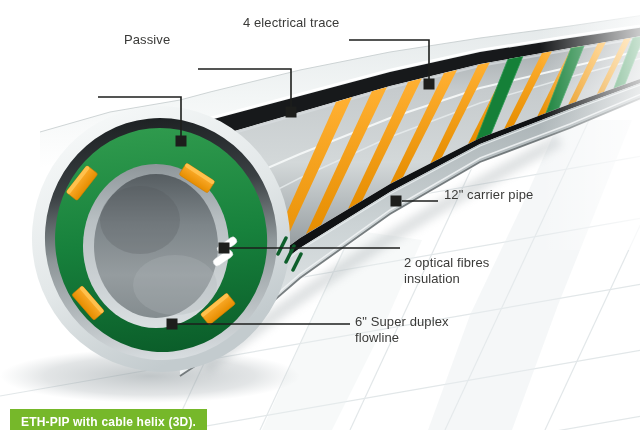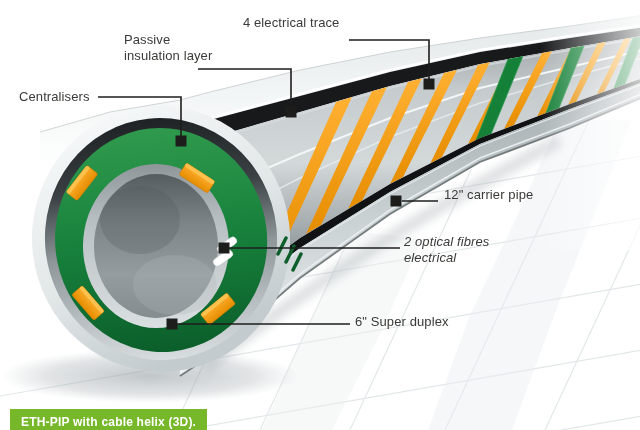--- a/index.html
+++ b/index.html
@@ -229,35 +229,32 @@
     <rect x="166.5" y="318.5" width="11" height="11"></rect>
   </g>
 </svg>
 
 <div class="callout" style="left:243px;top:15px;">
   <div>4 electrical trace</div>
 </div>
 
 <div class="callout" style="left:103px;top:32px;margin-left:21px;">
   <div>Passive</div>
-  <div>insulation layer</div>
-</div>
-
-<div class="callout" style="left:19px;top:89px;">
-  <div>Centralisers</div>
-</div>
+</div>
+
 
 <div class="callout" style="left:444px;top:187px;">
   <div>12" carrier pipe</div>
 </div>
 
-<div class="callout" style="left:404px;top:234px;font-style:italic;">
+<div class="callout" style="left:404px;top:255px;">
   <div>2 optical fibres</div>
-  <div>electrical</div>
+  <div>insulation</div>
 </div>
 
 <div class="callout" style="left:355px;top:314px;">
   <div>6" Super duplex</div>
+  <div>flowline</div>
 </div>
 
 <div class="caption">ETH-PIP with cable helix (3D).</div>
 
 </div>
 
 </body></html>

